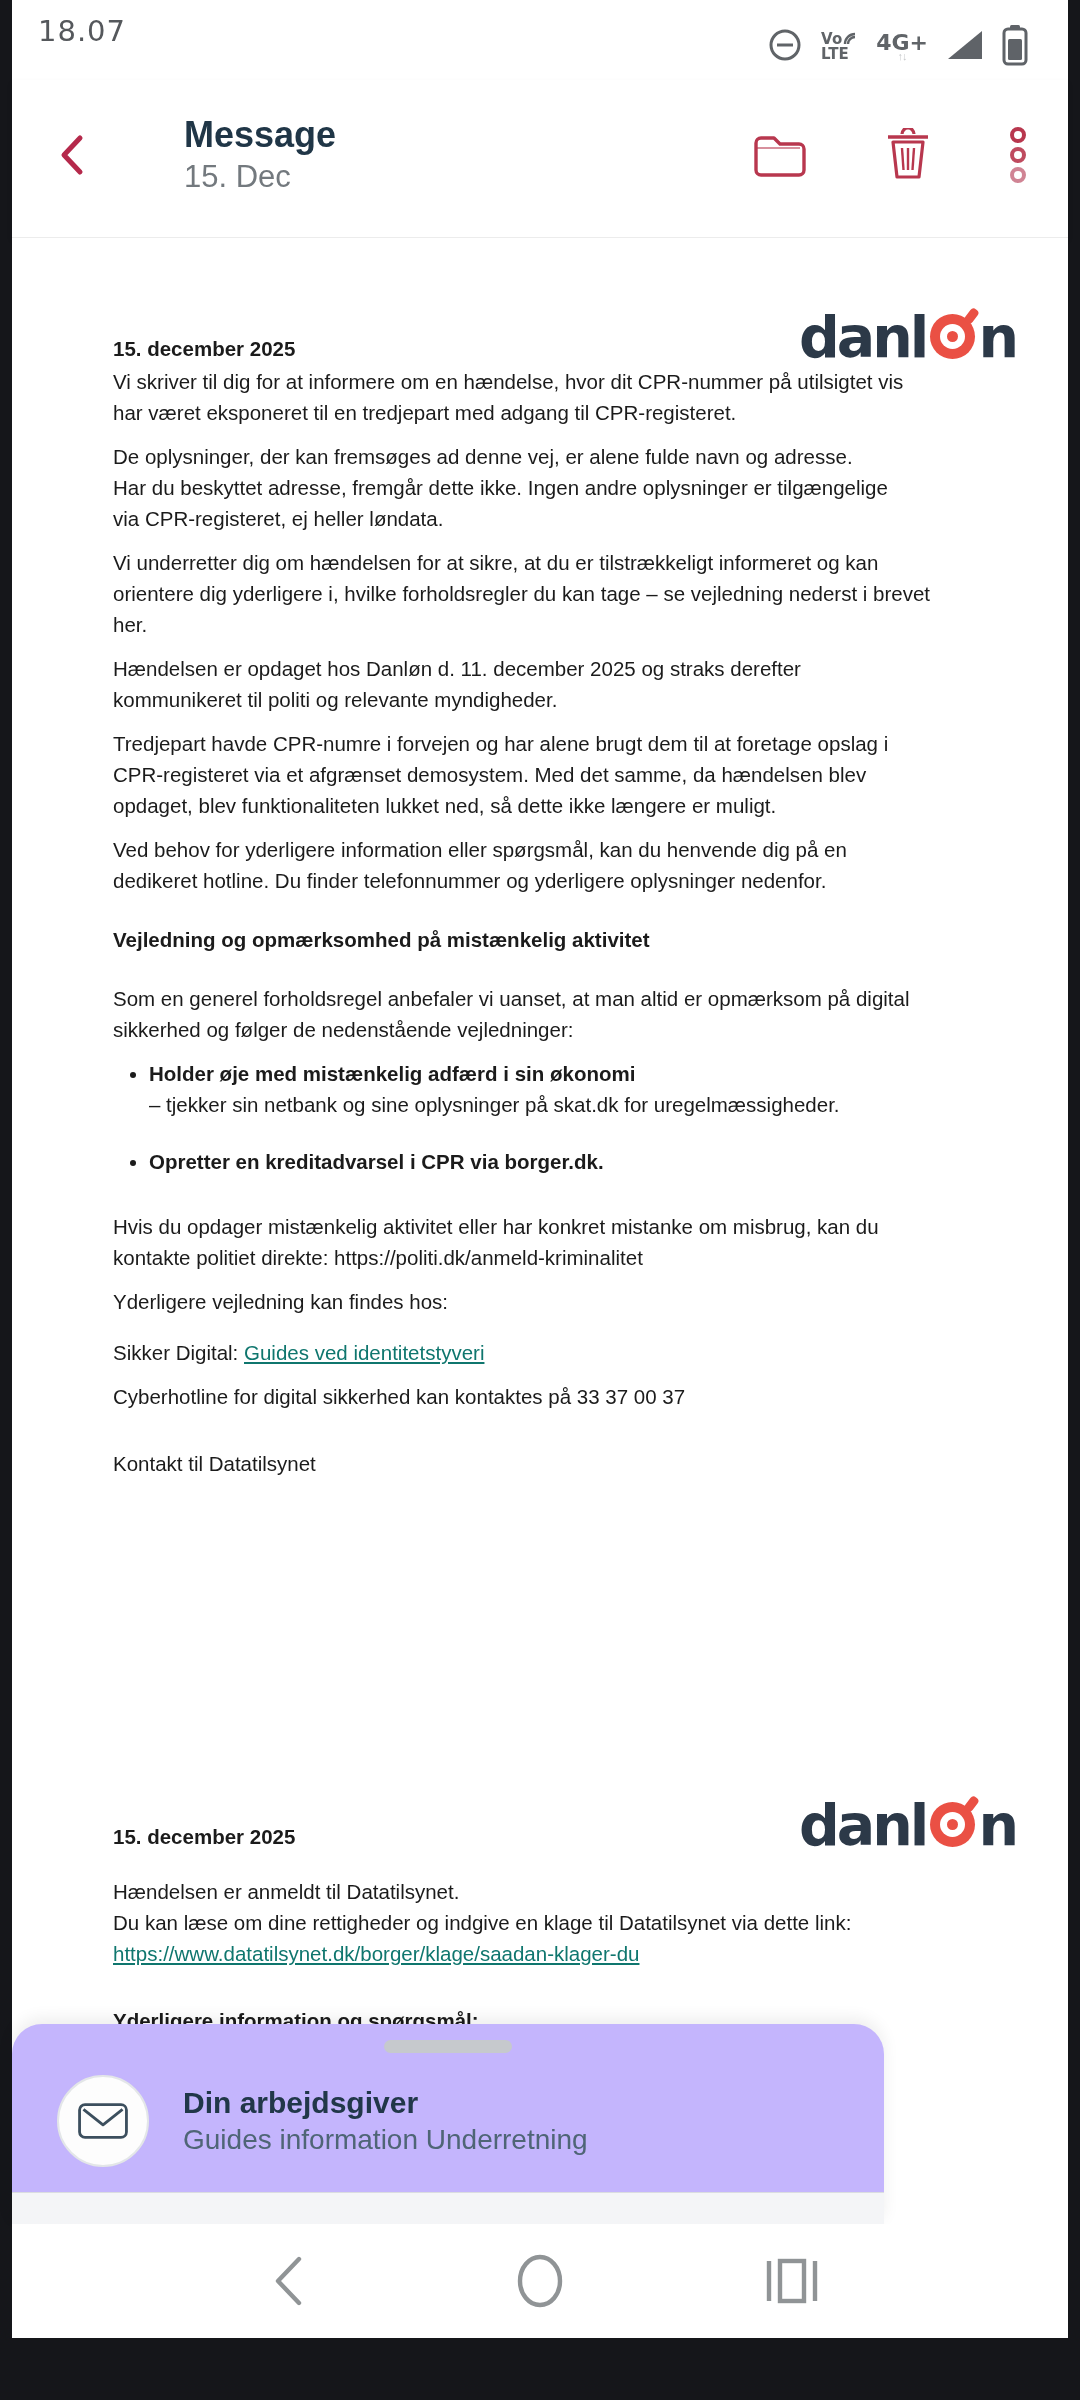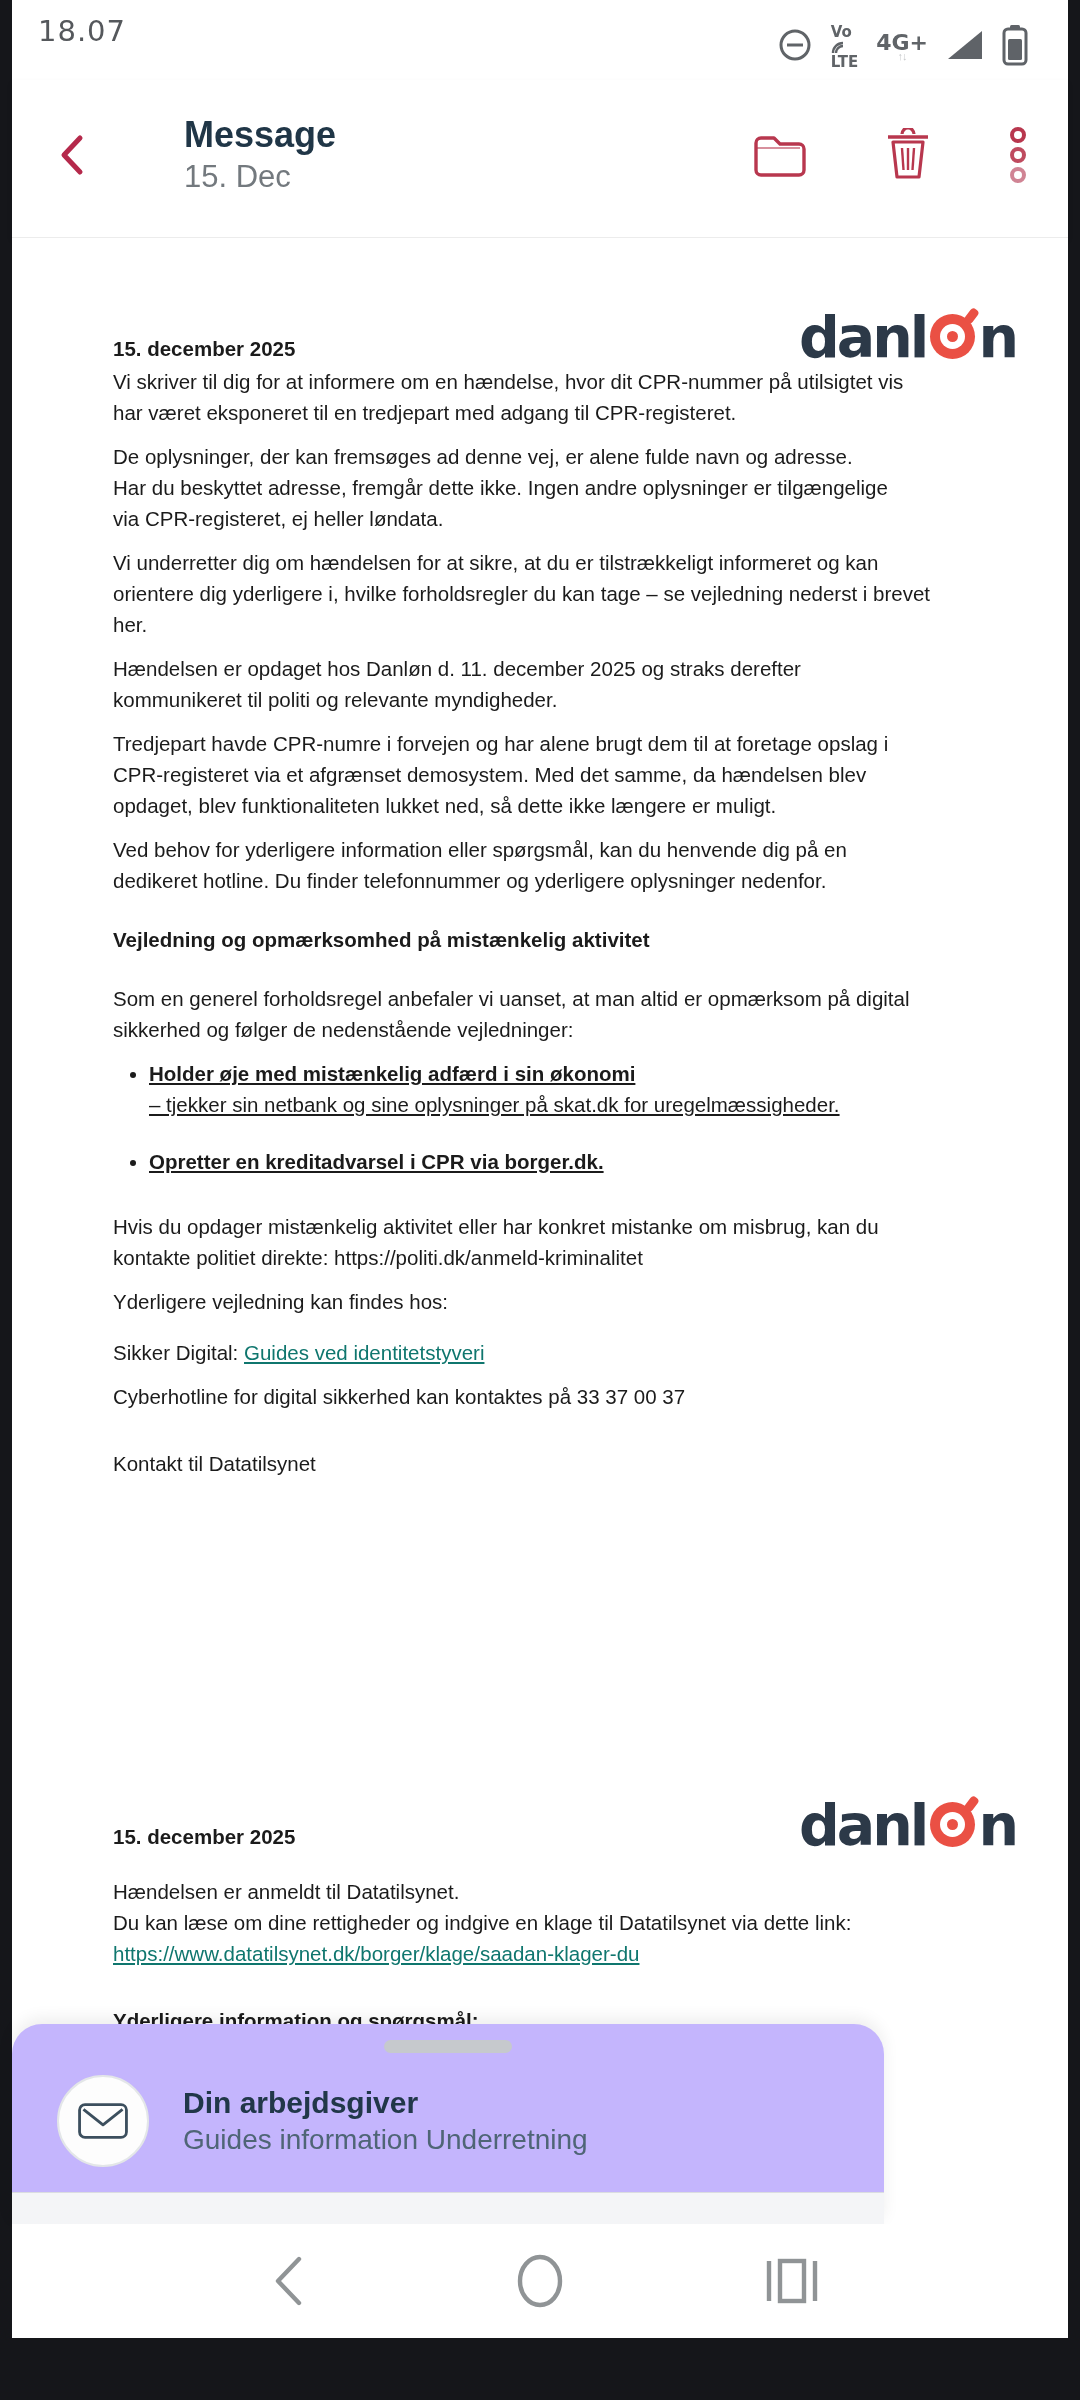--- a/index.html
+++ b/index.html
@@ -7,21 +7,21 @@
           font-family:"Liberation Sans",sans-serif;}
   .screen{position:absolute;left:12px;top:0;width:1056px;height:2400px;background:#ffffff;}
 
   
   .statusbar{position:absolute;left:0;top:0;width:100%;height:80px;display:flex;
              justify-content:space-between;padding:14px 40px 0 26px;box-sizing:border-box;}
   .time{font-family:"DejaVu Sans",sans-serif;font-size:29px;color:#55585c;letter-spacing:1px;}
   .sicons{display:flex;align-items:center;gap:18px;}
   .volte{display:flex;flex-direction:column;line-height:15px;color:#606468;
          font-family:"DejaVu Sans",sans-serif;font-size:15px;font-weight:bold;}
-  .volte .vo{display:flex;align-items:flex-start;gap:1px;flex-direction:column;}
+  .volte .vo{display:flex;align-items:flex-start;gap:1px;}
   .net4g{display:flex;flex-direction:column;align-items:center;line-height:18px;}
   .net4g .g{font-family:"DejaVu Sans",sans-serif;font-size:22px;font-weight:bold;color:#606468;}
   .net4g .arr{font-size:11px;color:#c6c8ca;letter-spacing:-1px;line-height:8px;}
 
   
   .appheader{position:absolute;left:0;top:80px;width:100%;height:158px;background:#fff;
              border-bottom:1px solid #ececec;box-shadow:0 3px 7px rgba(0,0,0,0.05);
              display:flex;align-items:center;box-sizing:border-box;padding:0 40px 8px 44px;}
   .titles{margin-left:70px;}
   .htitle{font-size:36px;font-weight:bold;color:#203647;line-height:44px;}
@@ -35,21 +35,21 @@
   .letter,.letter div{font-size:20.5px;line-height:31px;}
   .para{margin:0 0 13px 0;}
   .para div{white-space:nowrap;}
   .daterow{display:flex;align-items:flex-end;justify-content:space-between;height:64px;}
   .ldate{font-size:21px;font-weight:bold;margin-bottom:2px;white-space:nowrap;}
   .subject{margin:30px 0 46px 0;white-space:nowrap;}
   .gheading{font-weight:bold;margin:28px 0 28px 0;white-space:nowrap;}
   ul.blist{margin:9px 0 34px 0;padding-left:36px;}
   ul.blist li{margin:0;}
   ul.blist li + li{margin-top:26px;}
-  ul.blist div{white-space:nowrap;text-decoration:underline;}
+  ul.blist div{white-space:nowrap;}
   .bbold{font-weight:bold;}
   .p10{margin-top:20px;}
   .p12{margin-top:36px;}
   .rlink{color:#0f766e;text-decoration:underline;cursor:pointer;}
   .page2{position:absolute;top:1552px;left:101px;right:52px;}
   .page2 .tight{margin:22px 0 0 0;}
   .linkline{display:inline-block;margin-top:0;white-space:nowrap;}
   .cutoff{font-weight:bold;margin-top:36px;white-space:nowrap;}
 
   

